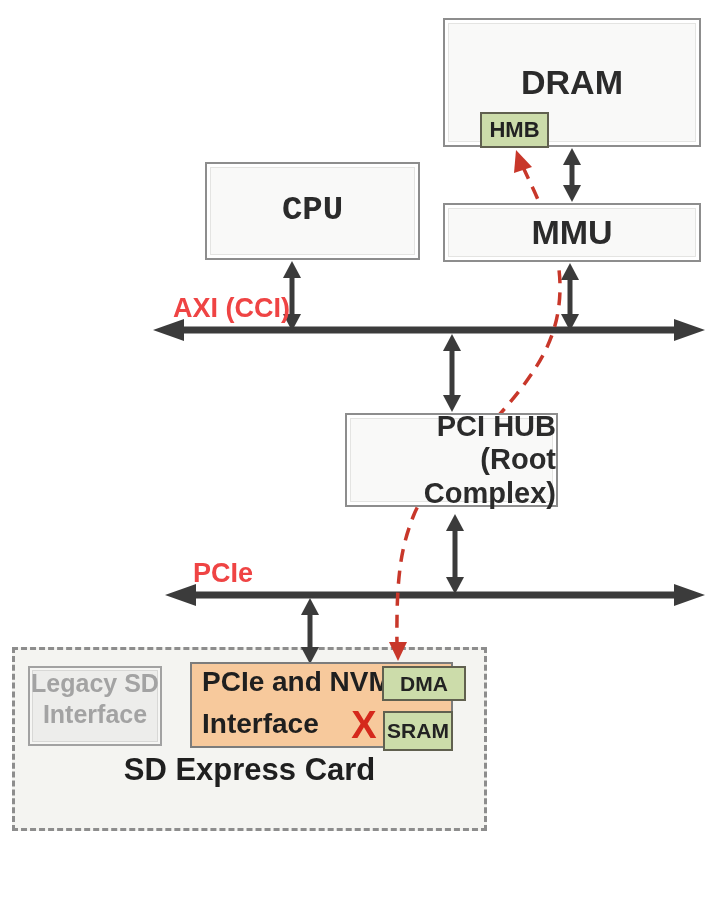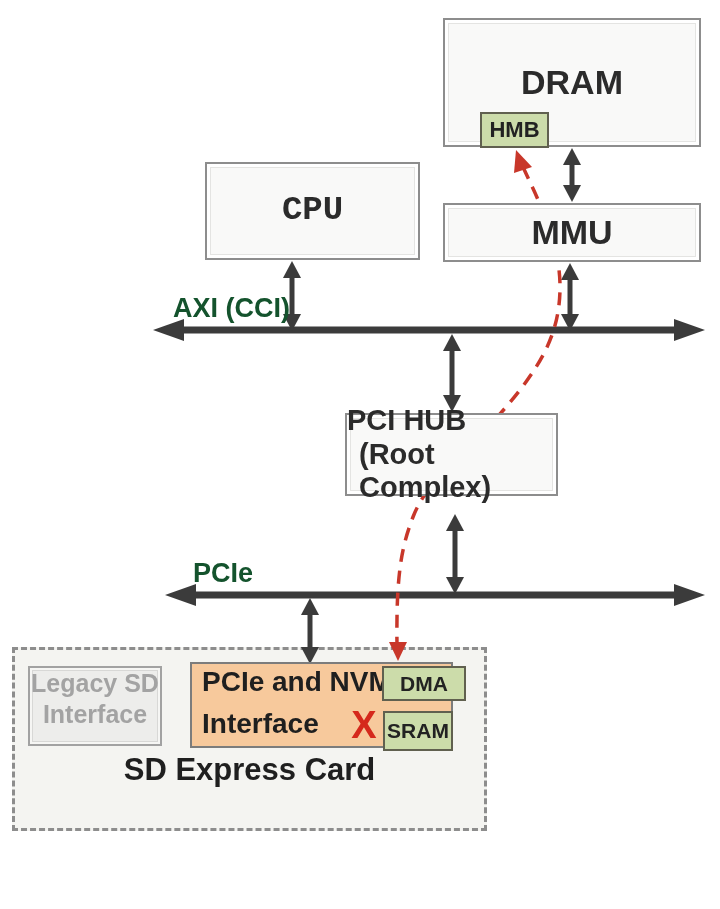--- a/index.html
+++ b/index.html
@@ -9,21 +9,21 @@
   }
   .layer{position:absolute;left:0;top:0;width:720px;height:909px;pointer-events:none;}.z1{z-index:1}.z3{z-index:3}
 
   .box{
     position:absolute;box-sizing:border-box;background:#f9f9f8;
     border:2px solid #8d8d8d;
     box-shadow:inset 0 0 0 3px #ffffff, inset 0 0 0 4px #e4e4e2;
     display:flex;align-items:center;justify-content:center;
     z-index:4;
   }
-  .box .lbl{font-weight:700;text-align:left;line-height:1.15;}
+  .box .lbl{font-weight:700;text-align:right;line-height:1.15;}
 
   .greenbox{
     position:absolute;box-sizing:border-box;background:#ccdcaa;
     border:2px solid #60604f;
     display:flex;align-items:center;justify-content:center;
     z-index:5;
   }
   .greenbox .lbl{font-weight:700;font-size:21px;color:#222;}
 
   .card{
@@ -40,21 +40,21 @@
   .orange{
     position:absolute;box-sizing:border-box;left:190px;top:662px;width:263px;height:86px;
     background:#f7c99c;border:2px solid #7c7c7c;z-index:4;
   }
   .orange .line{position:absolute;left:10px;font-weight:700;font-size:28px;color:#1f1f1f;white-space:nowrap;}
   .xmark{
     position:absolute;left:154px;top:40px;width:36px;height:42px;z-index:6;
     color:#d5291c;font-weight:700;font-size:38px;line-height:42px;text-align:center;
     transform:scaleY(1.0);
   }
-  .buslabel{position:absolute;font-weight:700;font-size:27px;color:#14532d;z-index:2;white-space:nowrap;}
+  .buslabel{position:absolute;font-weight:700;font-size:27px;color:#ef4444;z-index:2;white-space:nowrap;}
   .cardtitle{
     position:absolute;left:12px;top:752px;width:475px;text-align:center;
     font-weight:700;font-size:31px;color:#1f1f1f;z-index:4;
   }
   .caption{
     position:absolute;left:124px;top:856px;width:596px;text-align:center;
     font-style:italic;font-size:32px;color:#4a4a4a;z-index:4;white-space:nowrap;
   }
   svg{display:block}
 </style>
@@ -137,21 +137,21 @@
   </div>
 
   <div class="box" style="left:205px;top:162px;width:215px;height:98px;">
     <span class="lbl" style="font-size:34px;font-family:Liberation Mono, monospace;">CPU</span>
   </div>
 
   <div class="box" style="left:443px;top:203px;width:258px;height:59px;">
     <span class="lbl" style="font-size:34px;">MMU</span>
   </div>
 
-  <div class="box" style="left:345px;top:413px;width:213px;height:83px;">
+  <div class="box" style="left:345px;top:413px;width:213px;height:94px;">
     <span class="lbl" style="font-size:29px;">
       <span style="display:block;">PCI HUB</span>
       <span style="display:block;padding-left:12px;">(Root Complex)</span>
     </span>
   </div>
 
   <div class="buslabel" style="left:173px;top:293px;">AXI (CCI)</div>
   <div class="buslabel" style="left:193px;top:558px;">PCIe</div>
 
   <div class="legacy">

